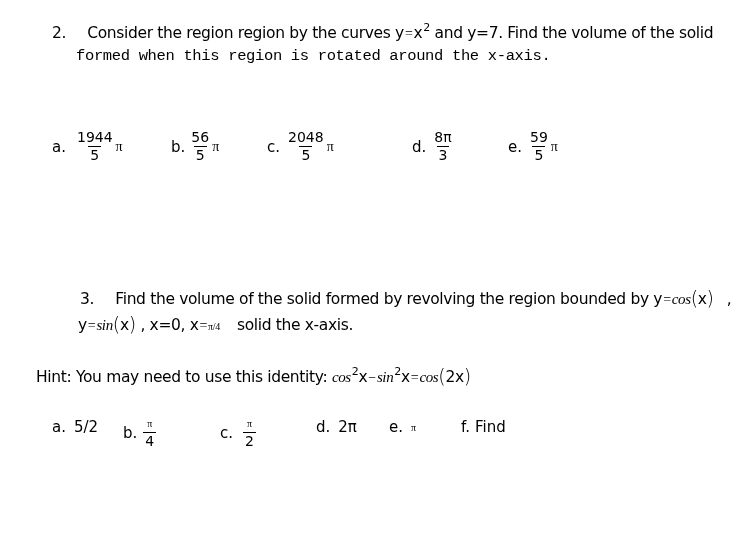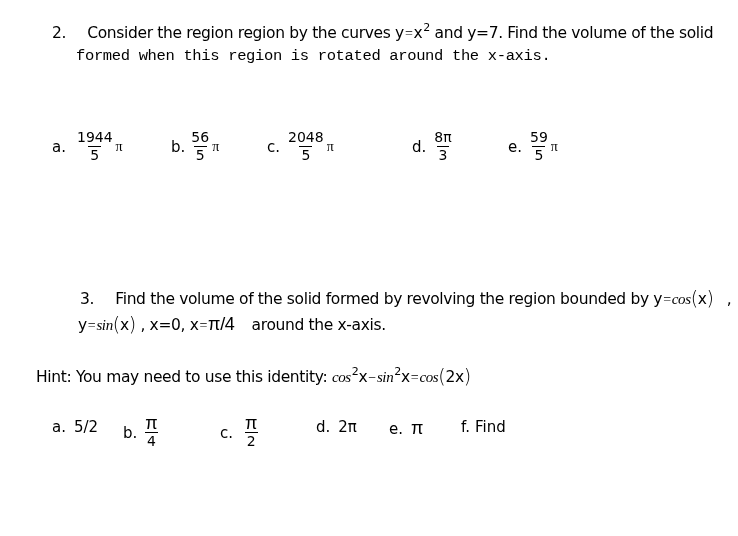--- a/index.html
+++ b/index.html
@@ -15,21 +15,21 @@
       font-family: "DejaVu Sans", sans-serif;
       color: #000000;
       font-size: 15px;
     }
     .abs { position: absolute; white-space: nowrap; }
     .line { font-size: 15.5px; letter-spacing: -0.35px; }
     .sup { font-size: 11px; position: relative; top: -7px; margin-left: 1px; }
     .serif-it { font-family: "Liberation Serif", serif; font-style: italic; font-size: 15px; }
     .eq { font-family: "Liberation Serif", serif; font-size: 14px; margin: 0 1px; }
     .paren { font-size: 19px; font-weight: lighter; position: relative; top: 1px; }
-    .pi { font-family: Liberation Sans, sans-serif; font-size: 18px; }
+    .pi { font-family: Liberation Serif, serif; font-size: 10px; }
 
     .opt {
       position: absolute;
       display: flex;
       align-items: center;
       font-size: 15px;
       white-space: nowrap;
     }
     .opt-label { margin-right: 9px; }
     .frac {
@@ -113,21 +113,21 @@
 </div>
 
 <div class="abs line" style="left:78px; top:312px;">
   <span>
     <span>y</span><span class="eq">=</span><span class="serif-it">sin</span><span class="paren">(</span><span>x</span><span class="paren">)</span>
   </span><span>, x=0,</span>
   <span>
     <span>x</span><span class="eq">=</span><span class="pi">π/4</span>
   </span>
   <span style="display:inline-block; width:8px;"></span>
-  <span>around the x-axis.</span>
+  <span>solid the x-axis.</span>
 </div>
 
 <div class="abs line" style="left:36px; top:364px;">
   <span>Hint: You may need to use this identity:</span>
   <span>
     <span class="serif-it">cos</span><span class="sup">2</span><span>x</span><span class="eq">−</span><span class="serif-it">sin</span><span class="sup">2</span><span>x</span><span class="eq">=</span><span class="serif-it">cos</span><span class="paren">(</span><span>2x</span><span class="paren">)</span>
   </span>
 </div>
 
 <div class="opt" style="left:52px; top:418px;">

